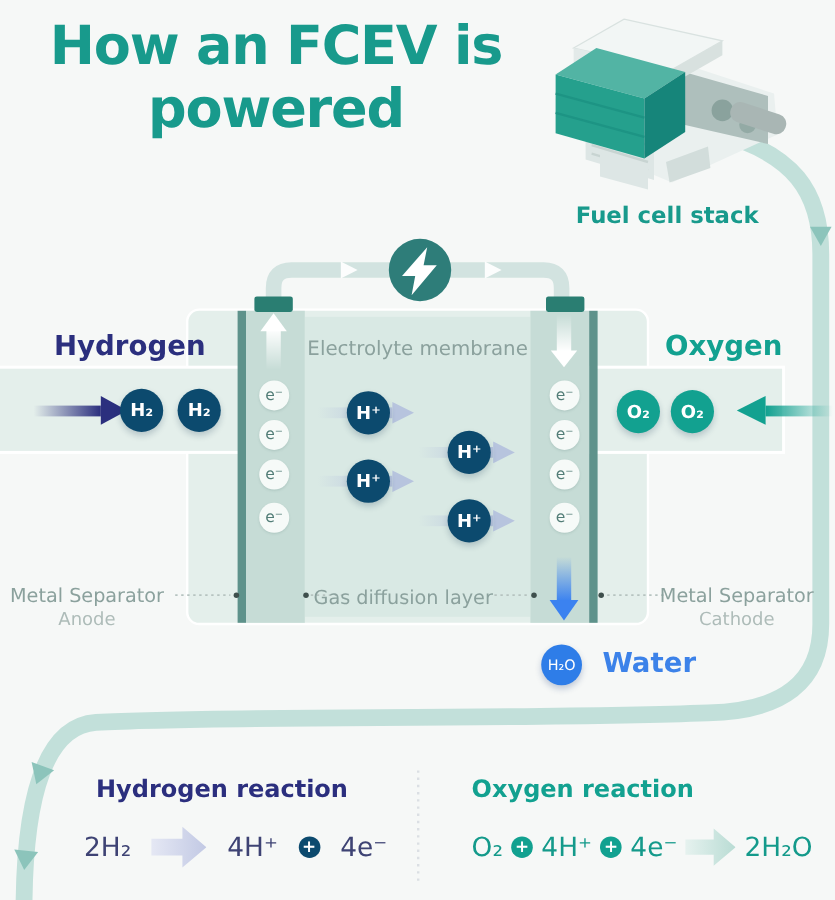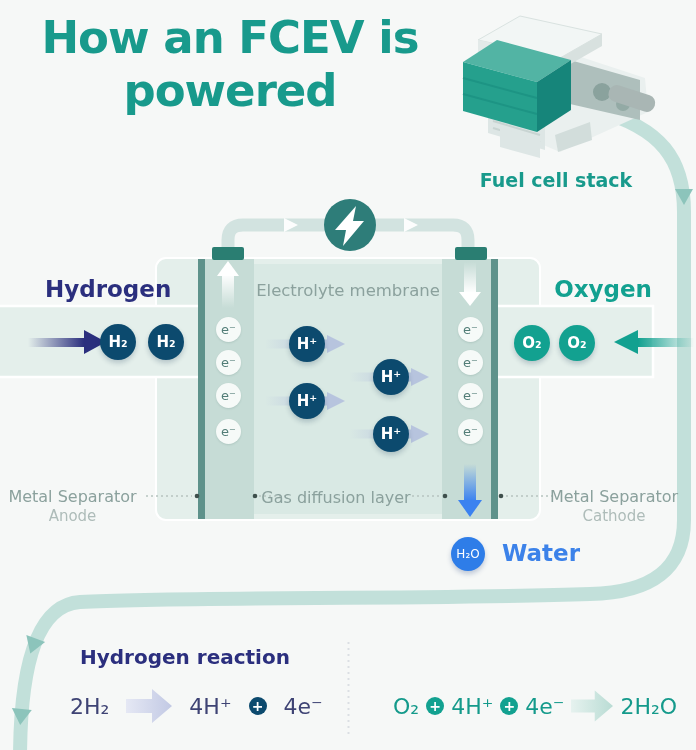--- a/index.html
+++ b/index.html
@@ -249,20 +249,21 @@
             <stop offset="1" stop-color="#c2c9e4"></stop>
       </linearGradient>
         </defs>
       <path d="M0 12 L26 12 L26 2 L46 19 L26 36 L26 26 L0 26 Z" fill="url(#hArr)"></path>
     </svg>
     <span>4H⁺</span>
     <span class="plus navy">+</span>
     <span>4e⁻</span>
   </div>
 
+  <div class="reaction-title rt-o">Oxygen reaction</div>
   <div class="equation eq-o">
     <span>O₂</span>
     <span class="plus tealc">+</span>
     <span>4H⁺</span>
     <span class="plus tealc">+</span>
     <span>4e⁻</span>
     <svg width="42" height="38" viewBox="0 0 46 38">
       <defs>
           <linearGradient id="oArr" x1="0" y1="0" x2="1" y2="0">
         <stop offset="0" stop-color="#e6f2ef"></stop>

